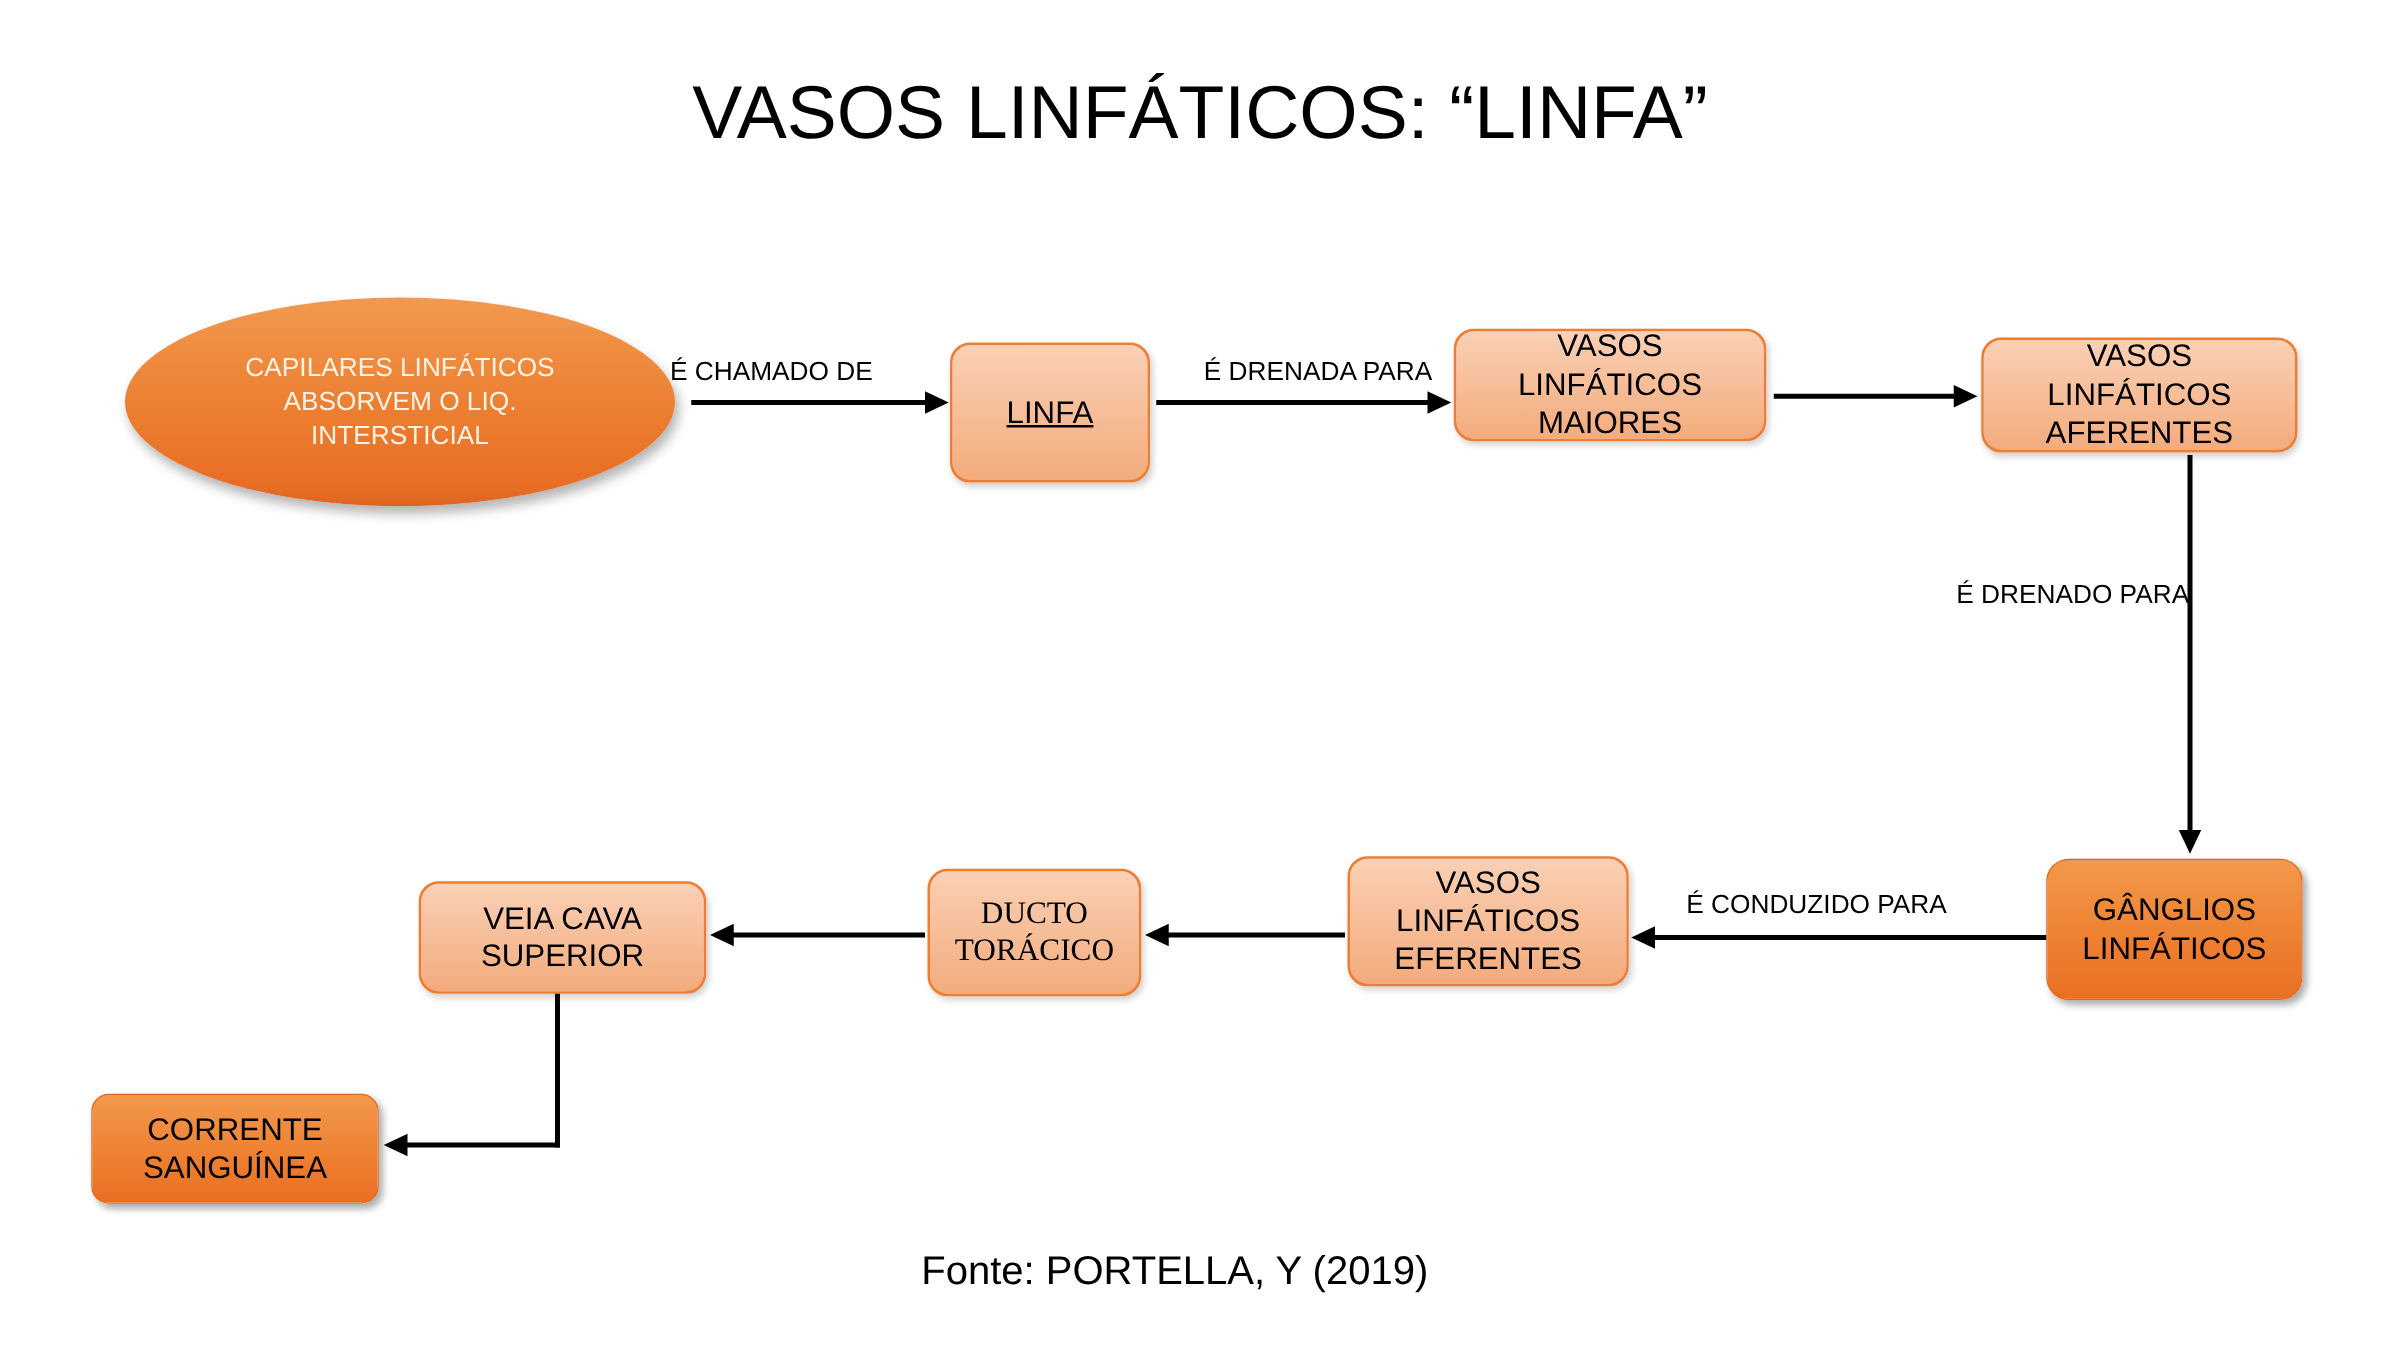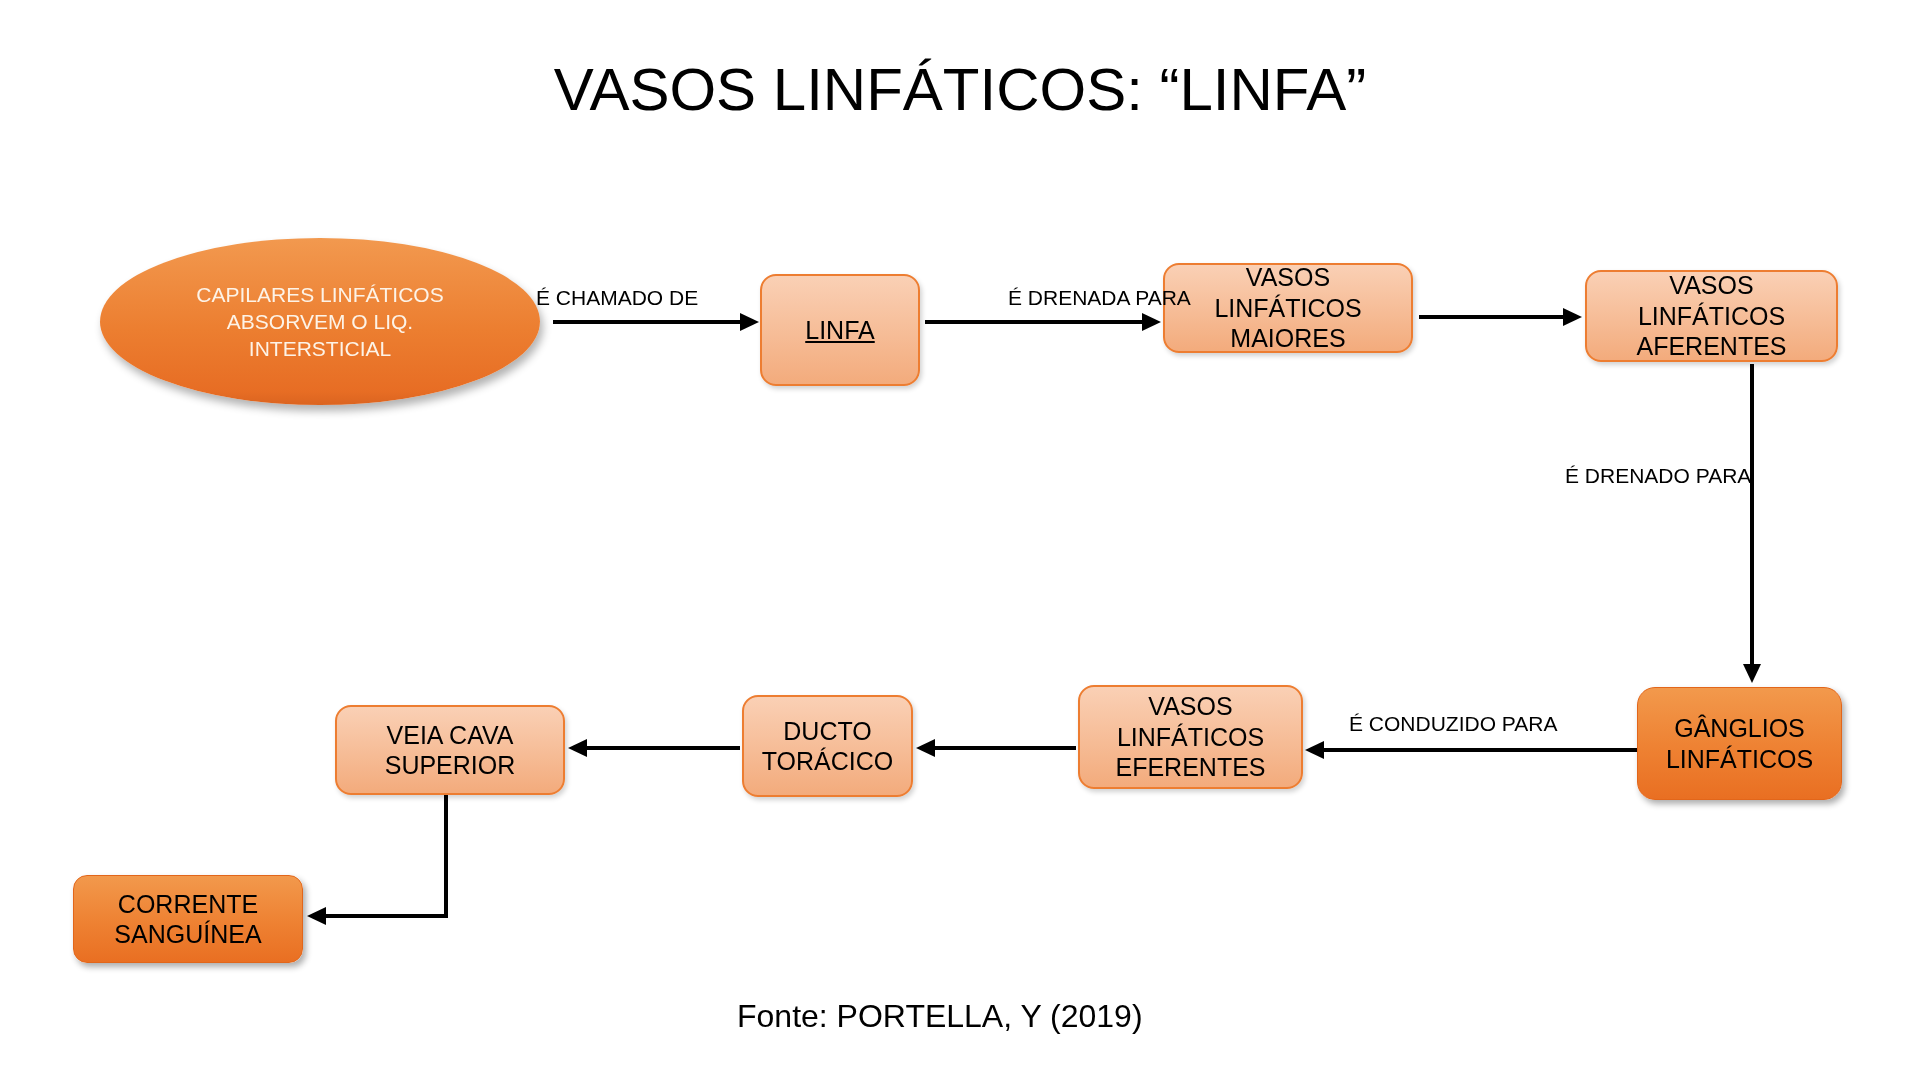--- a/index.html
+++ b/index.html
@@ -114,37 +114,37 @@
   </div>
 
   <div class="node dark" style="left:1637px; top:687px; width:205px; height:113px; padding:0 10px;">
     <span class="lbl">GÂNGLIOS LINFÁTICOS</span>
   </div>
 
   <div class="node light" style="left:1078px; top:685px; width:225px; height:104px; padding:15px 10px;">
     <span class="lbl">VASOS LINFÁTICOS EFERENTES</span>
   </div>
 
-  <div class="node light" style="left:742px; top:695px; width:171px; height:102px; padding:0 4px;">
+  <div class="node light" style="left:742px; top:695px; width:171px; height:102px; padding:0 4px;font-family:Liberation Serif, serif;">
     <span class="lbl">DUCTO TORÁCICO</span>
   </div>
 
   <div class="node light" style="left:335px; top:705px; width:230px; height:90px; padding:0 10px;">
     <span class="lbl">VEIA CAVA SUPERIOR</span>
   </div>
 
   <div class="node dark" style="left:73px; top:875px; width:230px; height:88px; padding:0 10px; border-radius:14px;">
     <span class="lbl">CORRENTE SANGUÍNEA</span>
   </div>
 
   <div class="edge-label" style="left:536px; top:286px;">É CHAMADO DE</div>
   <div class="hline" style="left:553px; top:320px; width:188px;"></div>
   <div class="ah ah-r" style="left:740px; top:313px;"></div>
 
-  <div class="edge-label" style="left:963px; top:286px;margin-left:45px;">É DRENADA PARA</div>
+  <div class="edge-label" style="left:963px; top:286px;">É DRENADA PARA</div>
   <div class="hline" style="left:925px; top:320px; width:218px;"></div>
   <div class="ah ah-r" style="left:1142px; top:313px;"></div>
 
   <div class="hline" style="left:1419px; top:315px; width:145px;"></div>
   <div class="ah ah-r" style="left:1563px; top:308px;"></div>
 
   <div class="edge-label" style="left:1565px; top:464px;">É DRENADO PARA</div>
   <div class="vline" style="left:1750px; top:364px; height:301px;"></div>
   <div class="ah ah-d" style="left:1743px; top:664px;"></div>
 

